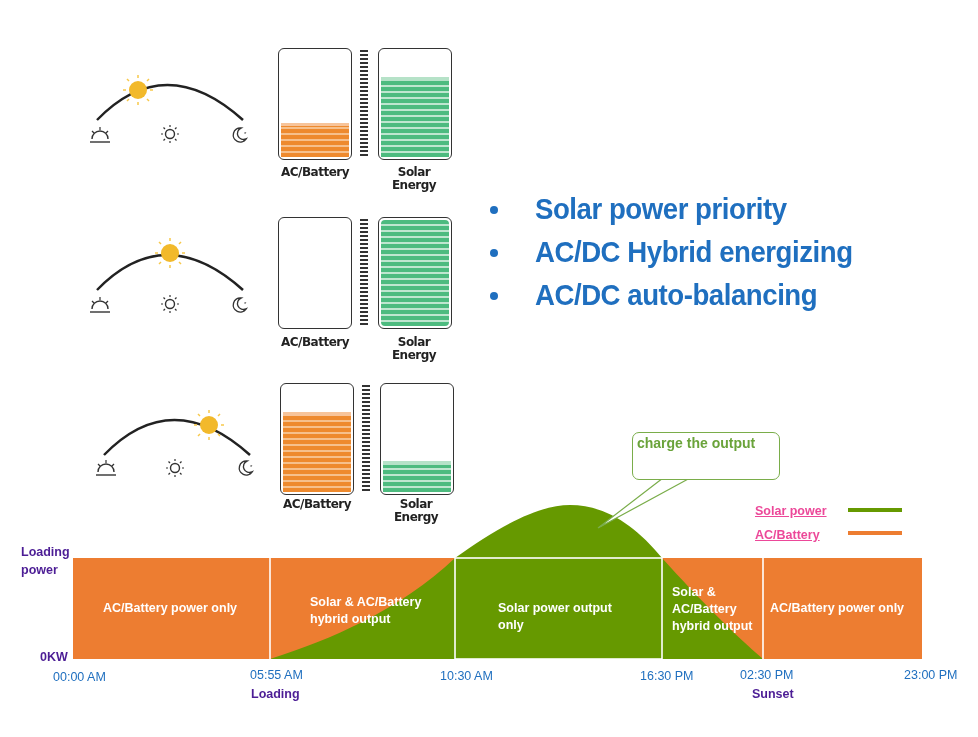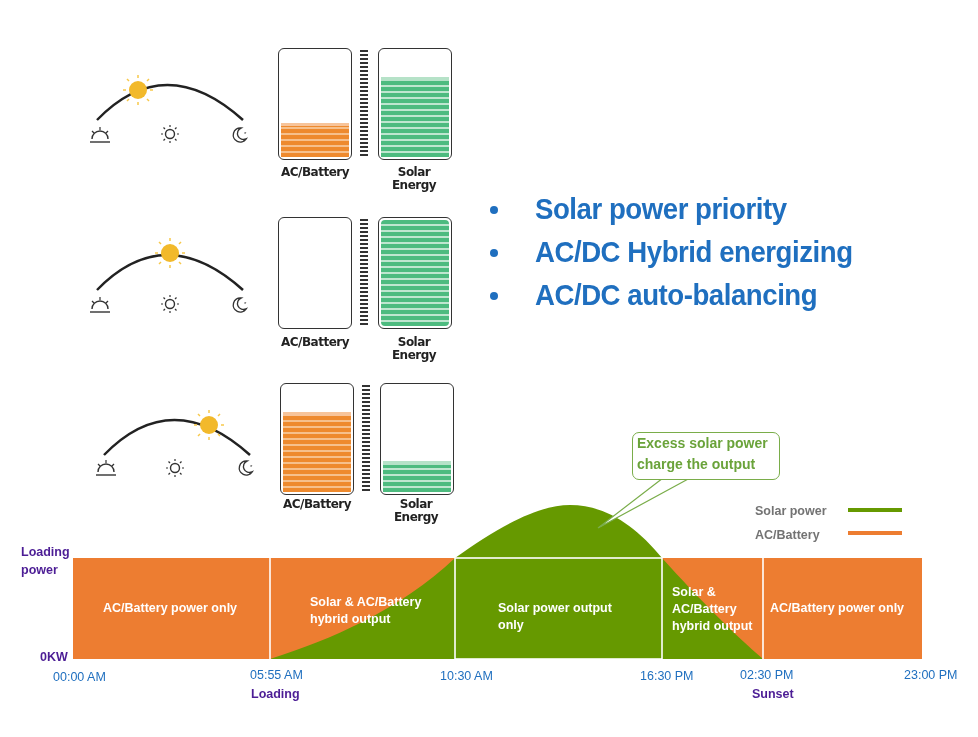--- a/index.html
+++ b/index.html
@@ -7,21 +7,21 @@
   .abs { position:absolute; }
   .battery-label { position:absolute; font-family:"DejaVu Sans", sans-serif; font-weight:bold; font-size:12px; color:#222; text-align:center; line-height:13px; letter-spacing:-0.5px; }
   .bullets { position:absolute; left:488px; top:192px; }
   .bullet-row { position:relative; height:43px; font-family:"Liberation Sans", sans-serif; font-weight:bold; font-size:30px; color:#1f6fbf; letter-spacing:-0.5px; }
   .bullet-row .dot { position:absolute; left:2px; top:14px; width:8px; height:8px; border-radius:50%; background:#1f6fbf; }
   .bullet-row .txt { position:absolute; left:47px; top:0; white-space:nowrap; transform:scaleX(0.92); transform-origin:left top; }
   .seg-label { position:absolute; color:#ffffff; font-weight:bold; font-size:12.5px; line-height:17px; font-family:"Liberation Sans", sans-serif; }
   .axis-blue { position:absolute; color:#1f6fbf; font-size:12.5px; font-family:"Liberation Sans", sans-serif; }
   .axis-blue-b { position:absolute; color:#4c1d95; font-size:12.5px; font-weight:bold; font-family:"Liberation Sans", sans-serif; }
   .callout { position:absolute; left:632px; top:432px; width:148px; height:48px; border:1.5px solid #7aad4a; border-radius:7px; background:#fff; color:#6aa33a; font-weight:bold; font-size:14px; line-height:21px; padding:0 0 0 4px; box-sizing:border-box; }
-  .legend-text { position:absolute; color:#737373; font-weight:bold; font-size:12.5px; font-family:"Liberation Sans", sans-serif; }
+  .legend-text { position:absolute; color:#ec4899; font-weight:bold; font-size:12.5px; font-family:"Liberation Sans", sans-serif;text-decoration:underline; }
 </style>
 </head>
 <body>
 
 <div>
   <svg class="abs" style="left:85px;top:60px" width="170" height="95">
     <path d="M12 60 Q 80 -10 158 60" fill="none" stroke="#222" stroke-width="2.5"></path>
     <g>
       <circle cx="53" cy="30" r="9" fill="#f2b92b"></circle>
       <g stroke="#f7c84a" stroke-width="1.5">
@@ -207,21 +207,20 @@
   <path d="M663 478 L598 528 L690 478 Z" fill="#fff" stroke="#7aad4a" stroke-width="1.2"></path>
 
   <g stroke="#ffffff" stroke-width="1.6" fill="none">
     <line x1="270" y1="558" x2="270" y2="659"></line>
     <rect x="455" y="558" width="207" height="101"></rect>
     <line x1="763" y1="558" x2="763" y2="659"></line>
   </g>
 </svg>
 
 <div class="callout">
-  <div>Excess solar power</div>
   <div>charge the output</div>
 </div>
 
 <div class="legend-text" style="left:755px;top:504px">Solar power</div>
 <div class="abs" style="left:848px;top:508px;width:54px;height:4px;background:#669900"></div>
 <div class="legend-text" style="left:755px;top:528px">AC/Battery</div>
 <div class="abs" style="left:848px;top:531px;width:54px;height:4px;background:#ed7d31"></div>
 
 <div class="axis-blue-b" style="left:21px;top:545px">Loading</div>
 <div class="axis-blue-b" style="left:21px;top:563px">power</div>

